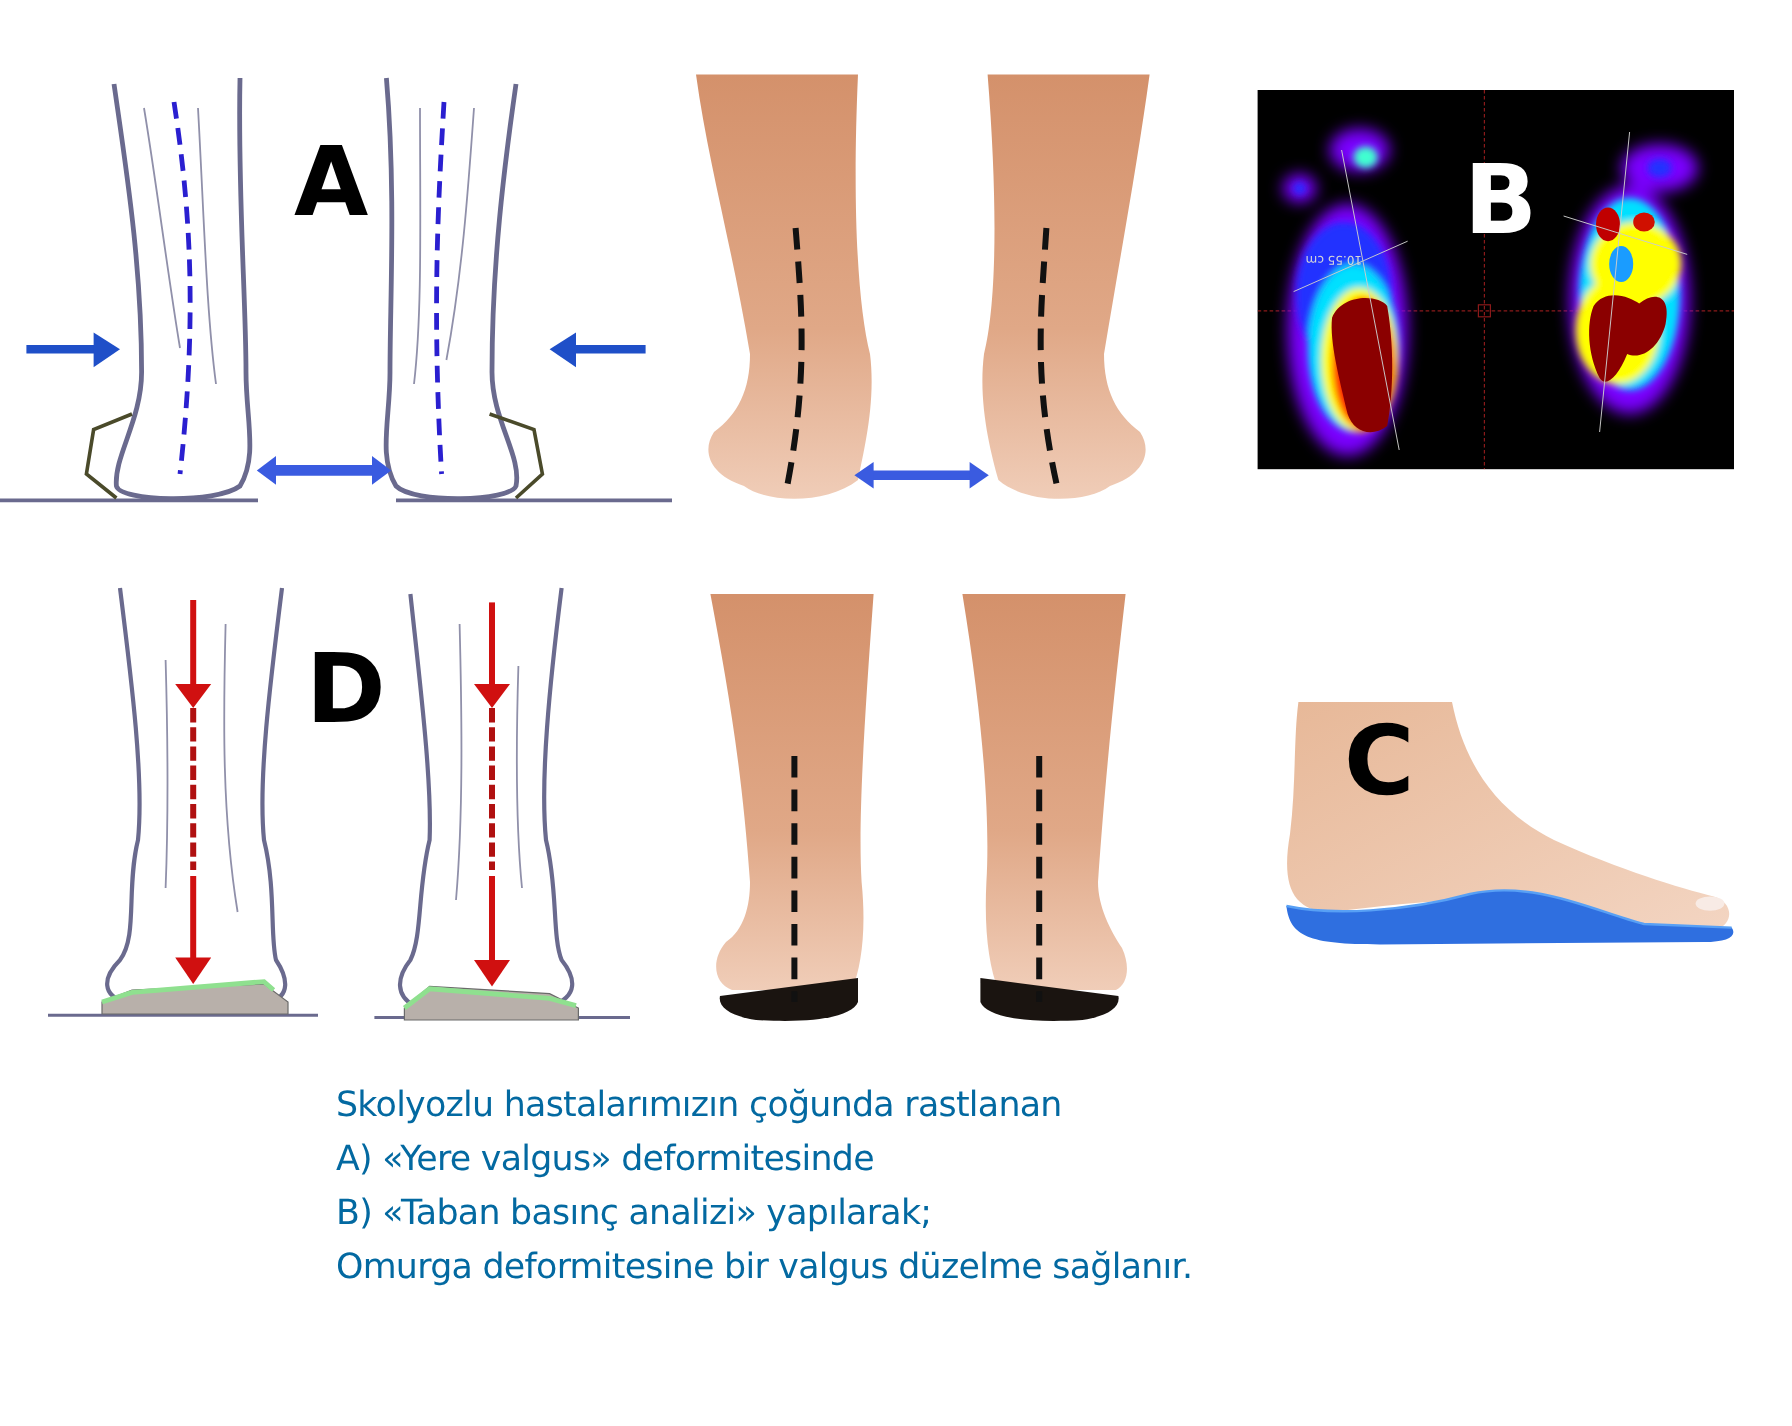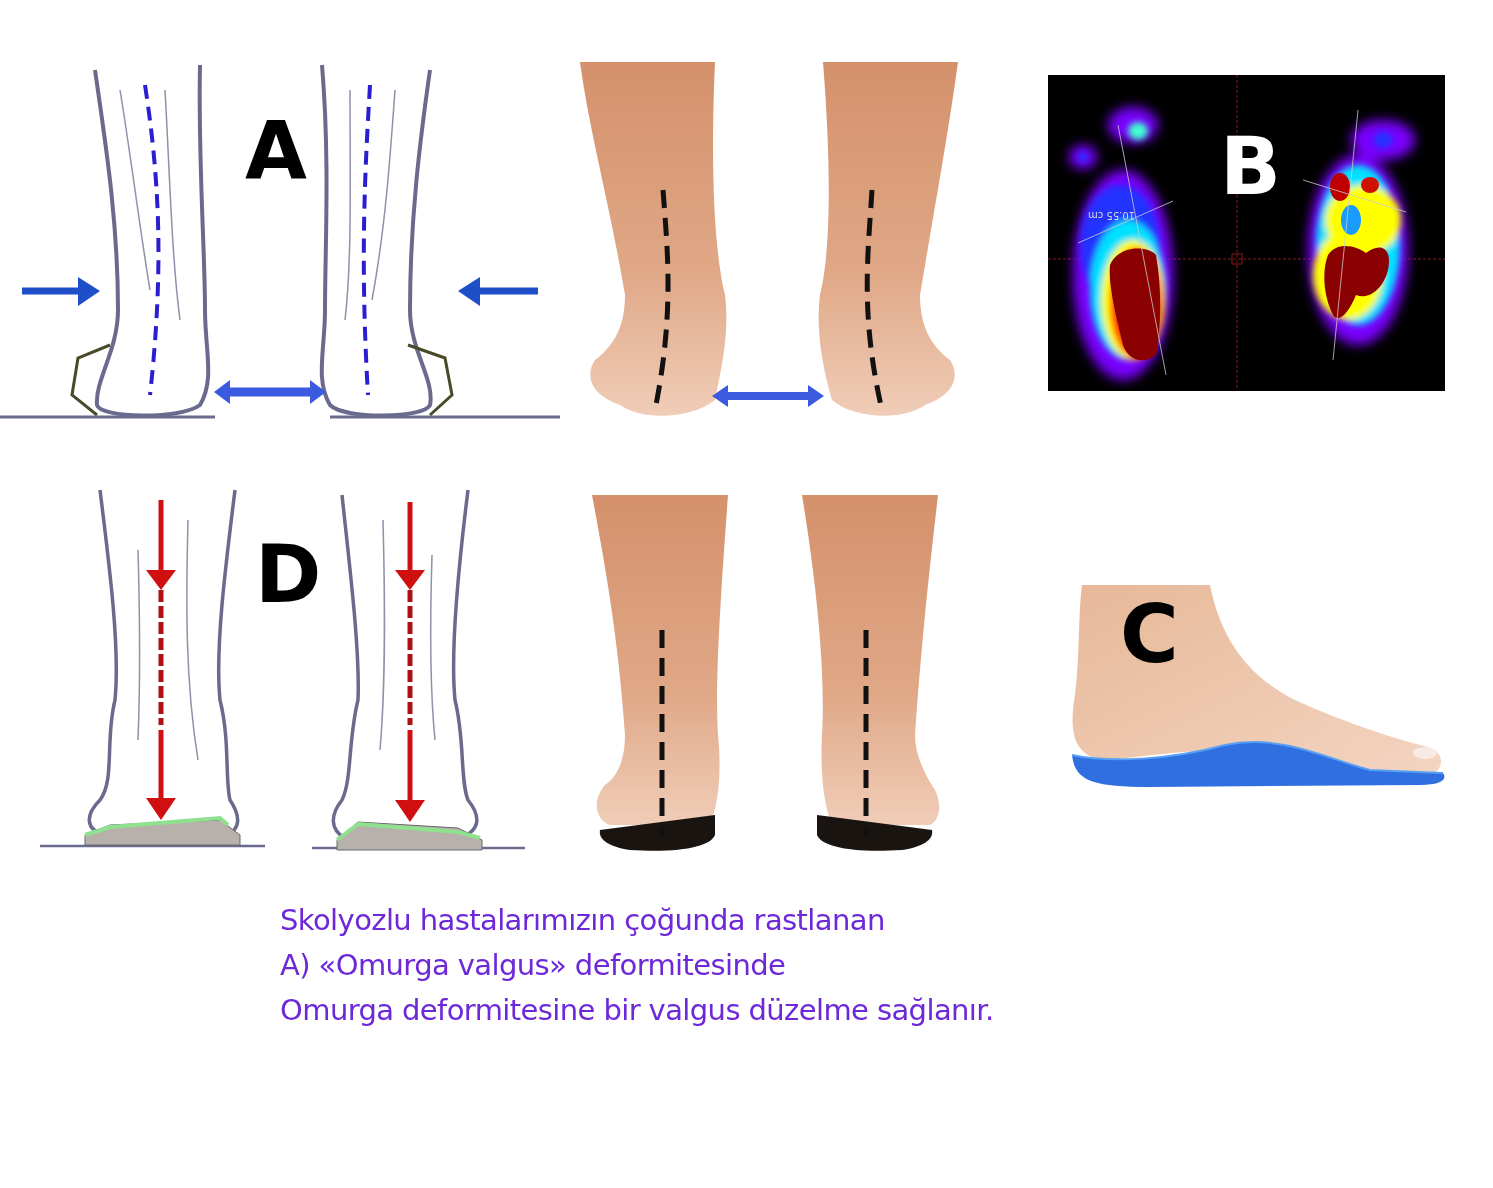--- a/index.html
+++ b/index.html
@@ -1,20 +1,20 @@
 <!DOCTYPE html>
 <html><head>
 <meta charset="utf-8">
 <style>
   html, body { margin:0; padding:0; background:#ffffff; }
   body { width:1493px; height:1188px; position:relative; overflow:hidden; font-family:"Liberation Sans", sans-serif; }
   .panel { position:absolute; }
   .panel svg { display:block; width:100%; height:100%; }
   .big-letter { position:absolute; font-family:"DejaVu Sans", sans-serif; font-weight:bold; font-size:80px; line-height:1; }
-  .caption { position:absolute; left:280px; top:898px; font-family:"DejaVu Sans", sans-serif; font-size:29px; line-height:45px; color:#6d28d9; letter-spacing:-0.6px; }
+  .caption { position:absolute; left:280px; top:898px; font-family:"DejaVu Sans", sans-serif; font-size:29px; line-height:45px; color:#0369a1; letter-spacing:-0.6px; }
   .caption div { white-space:nowrap; }
   .heat-label { position:absolute; font-size:10px; color:#d8d8d8; transform:rotate(180deg); font-family:"DejaVu Sans", sans-serif; }
 </style>
 </head>
 <body>
 
 <div class="panel" style="left:0;top:60px;width:560px;height:370px;">
   <svg viewBox="0 0 560 370">
 
     <line x1="0" y1="357" x2="215" y2="357" stroke="#6a6a8e" stroke-width="3"></line>
@@ -187,15 +187,16 @@
     <path d="M32 10 L160 10 C170 60 195 100 245 125 C300 150 350 165 378 172 C395 177 395 195 380 200 C330 205 280 195 230 180 C180 170 120 178 60 185 C25 185 18 160 25 120 C30 80 28 40 32 10 Z" fill="url(#skinC)"></path>
     <path d="M22 180 C60 188 120 185 175 170 C230 158 280 185 320 195 L393 198 C398 205 390 210 370 210 L100 212 C40 212 25 205 22 180 Z" fill="#2f6fe0"></path>
     <path d="M22 180 C60 188 120 185 175 170 C230 158 280 185 320 195 L393 198" fill="none" stroke="#58a0f5" stroke-width="2"></path>
     <ellipse cx="375" cy="178" rx="12" ry="6" fill="#f8ebe5"></ellipse>
   </svg>
   <div class="big-letter" style="left:70px;top:20px;">C</div>
 </div>
 
 <div class="caption">
   <div>Skolyozlu hastalarımızın çoğunda rastlanan</div>
-  <div>A) «Omurga valgus» deformitesinde</div>
+  <div>A) «Yere valgus» deformitesinde</div>
+  <div>B) «Taban basınç analizi» yapılarak;</div>
   <div>Omurga deformitesine bir valgus düzelme sağlanır.</div>
 </div>
 
 </body></html>

